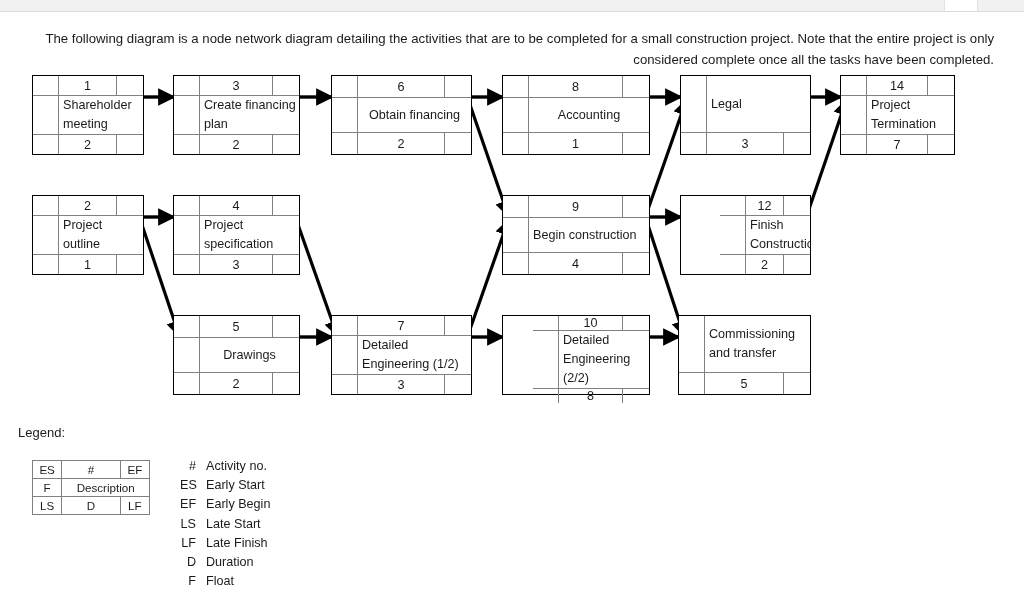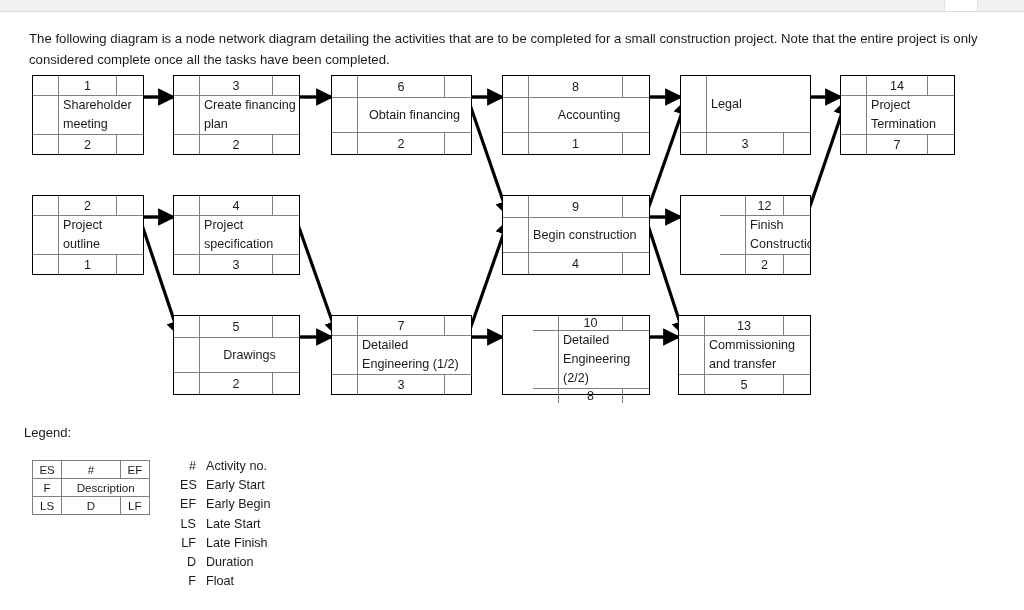--- a/index.html
+++ b/index.html
@@ -18,23 +18,24 @@
     position:absolute; left:0; top:0; width:1024px; height:12px;
     background:#f1f1f1; border-bottom:1px solid #dcdcdc;
   }
   .chrome-tabgap {
     position:absolute; top:0; left:944px; width:34px; height:11px;
     background:#ffffff; border-left:1px solid #e2e2e2; border-right:1px solid #e2e2e2;
   }
 
   
   .intro {
-    position:absolute; left:29px; top:15px; width:990px;
+    position:absolute; left:4px; top:15px; width:990px;
     font-size:13.2px; line-height:21px; color:#1b1b1b;
     font-family:"Liberation Sans", sans-serif;
+    text-align:right;
   }
 
   
   #diagram { position:absolute; left:0; top:60px; width:1024px; height:350px; }
   #edges { position:absolute; left:0; top:0; width:1024px; height:350px; }
 
   
   .node {
     position:absolute;
     border:1.6px solid #000;
@@ -58,21 +59,21 @@
     flex:1 1 auto; align-items:center; justify-content:flex-start;
     padding:0 2px 0 4px; line-height:19px; text-align:left;
     border-right:1px solid #808080;
   }
   .node .c-desc.center { justify-content:center; padding:0 2px; }
   .node .num, .node .dur { font-size:12.6px; }
 
   
   #legend { position:absolute; left:0; top:415px; width:1024px; height:195px; }
   .legend-title {
-    position:absolute; left:24px; top:10px;
+    position:absolute; left:18px; top:10px;
     font-size:13px; color:#1b1b1b;
   }
   .legend-table {
     position:absolute; left:32px; top:45px;
     width:118px; border:1.6px solid #000; border-collapse:collapse;
     background:#fff;
   }
   .legend-table td {
     border:1px solid #808080; height:18px; padding:0 2px;
     text-align:center; font-size:11.6px; color:#1b1b1b;
@@ -327,25 +328,20 @@
             <div class="cell c-side"></div>
             <div class="cell c-desc">Detailed Engineering (2/2)</div>
           </div>
           <div class="row r-bot">
             <div class="cell c-side"></div>
             <div class="cell c-mid dur">8</div>
             <div class="cell c-side"></div>
           </div>
         </div>
         <div class="node" style="left: 678px; top: 255px; width: 133px; height: 80px;">
-          <div class="row r-top">
-            <div class="cell c-side"></div>
-            <div class="cell c-mid num">13</div>
-            <div class="cell c-side"></div>
-          </div>
           <div class="row r-mid">
             <div class="cell c-side"></div>
             <div class="cell c-desc">Commissioning and transfer</div>
           </div>
           <div class="row r-bot">
             <div class="cell c-side"></div>
             <div class="cell c-mid dur">5</div>
             <div class="cell c-side"></div>
           </div>
         </div>

